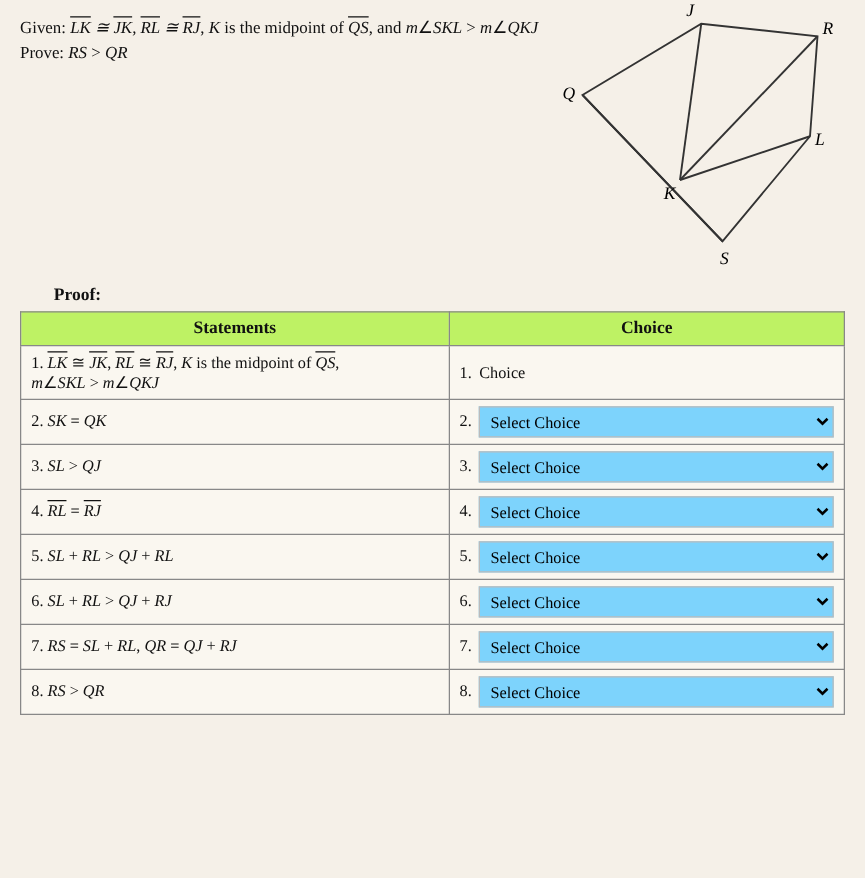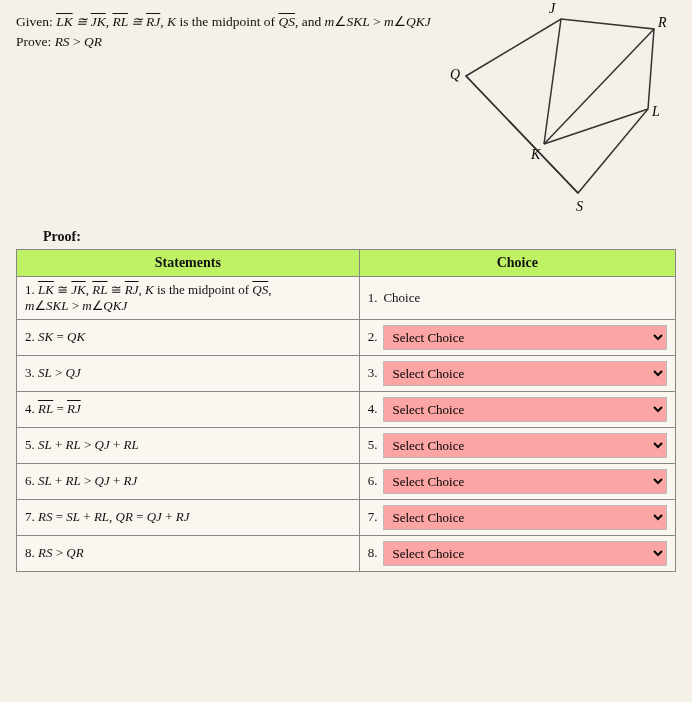--- a/index.html
+++ b/index.html
@@ -63,21 +63,21 @@
     }
     .row-num {
       font-weight: normal;
       margin-right: 2px;
     }
     select.reason-select {
       flex: 1;
       padding: 3px 4px;
       font-size: 13px;
       font-family: Georgia, serif;
-      background: #fca5a5;
+      background: #7dd3fc;
       border: 1px solid #bbb;
       cursor: pointer;
     }
     .overline { text-decoration: overline; }
     .math { font-style: italic; }
   </style>
 </head>
 <body>
 
 <div class="given-section">

